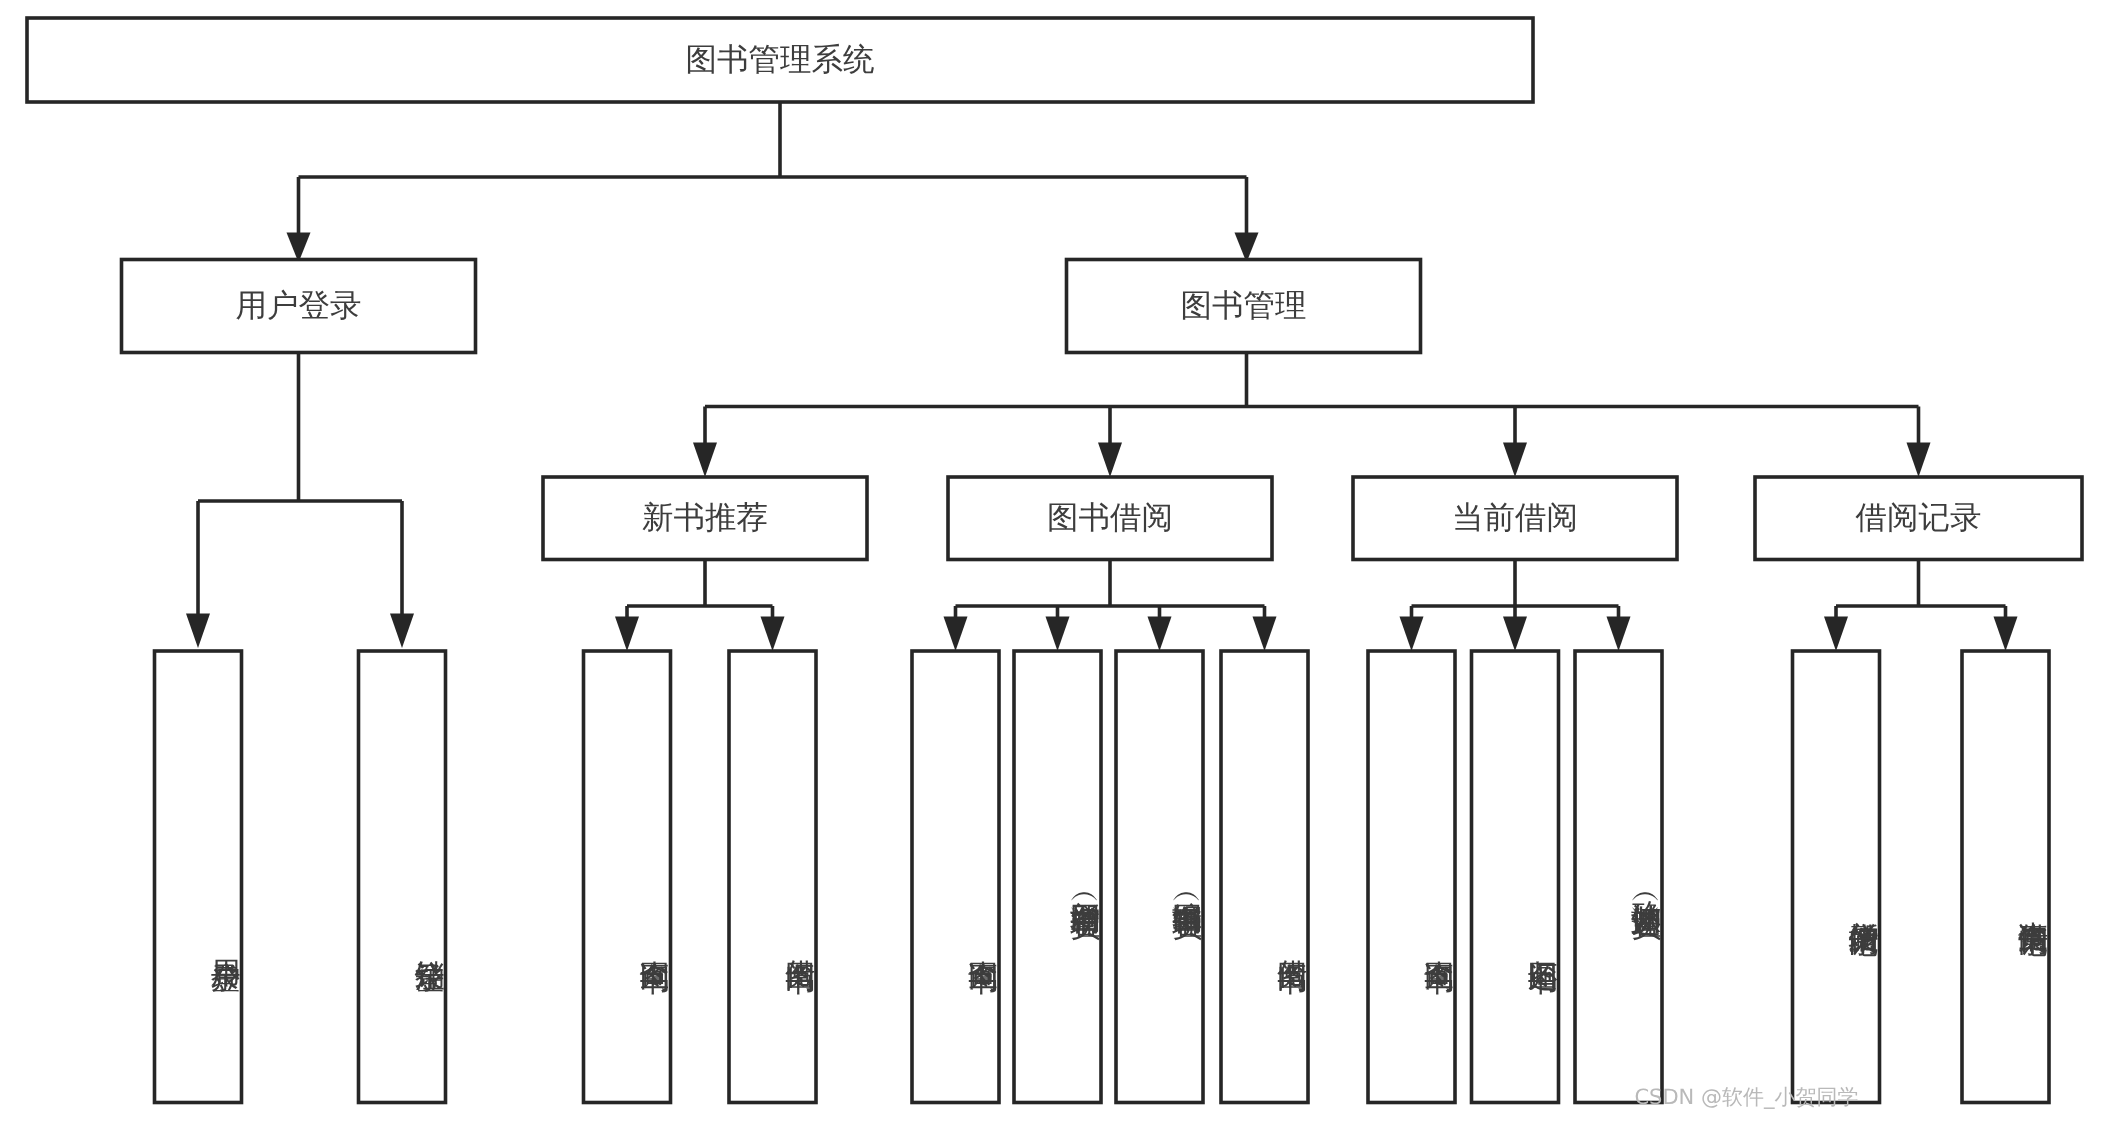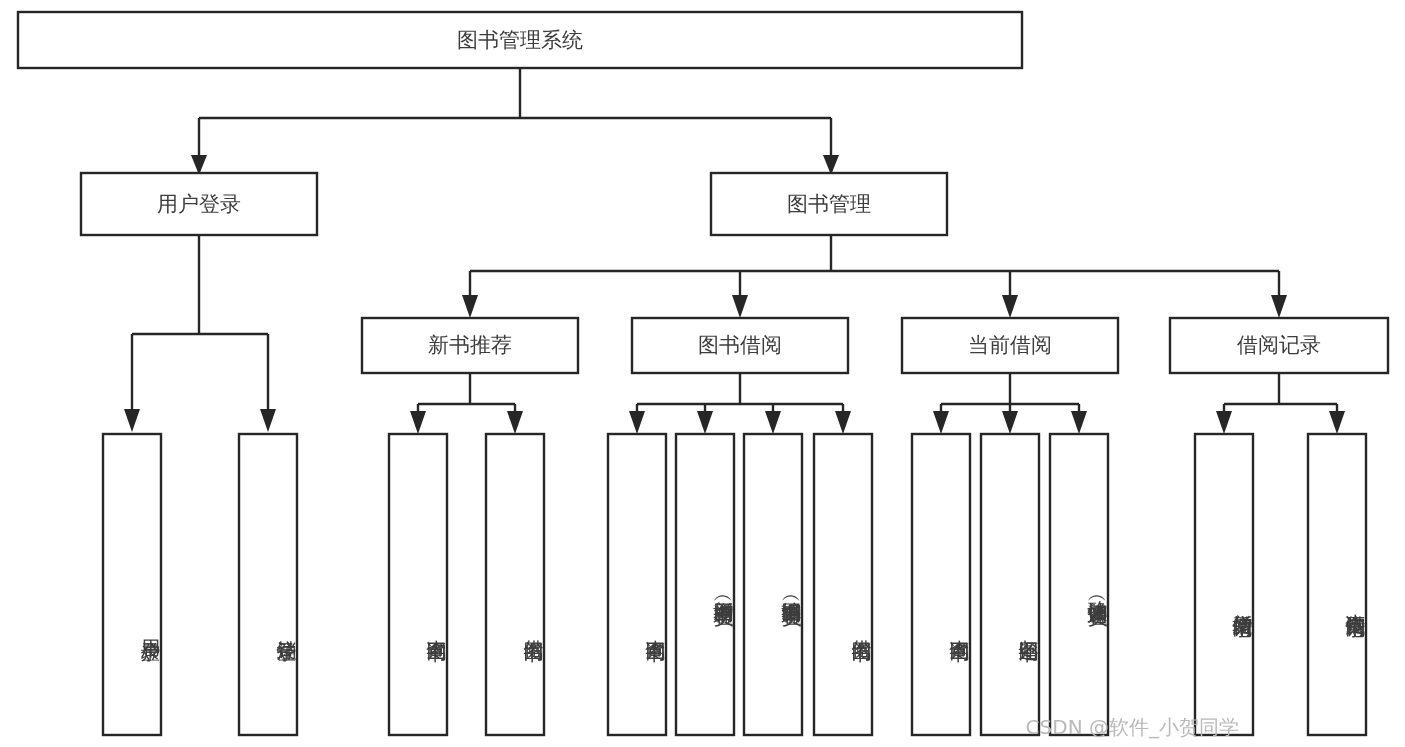--- a/index.html
+++ b/index.html
@@ -63,21 +63,21 @@
     display: flex;
     align-items: flex-start;
     justify-content: center;
   }
   .watermark {
     position: absolute;
     right: 10px;
     bottom: 6px;
     color: #b9b9b9;
     font-family: "DejaVu Sans", "Liberation Sans", sans-serif;
-    font-size: 20px;
+    font-size: 14px;
     white-space: nowrap;
     user-select: none;
   }
 </style>
 </head>
 <body>
 
 <div id="diagram-root">
 
   <svg id="chart-svg" viewBox="0 0 1405 747" xmlns="http://www.w3.org/2000/svg">

